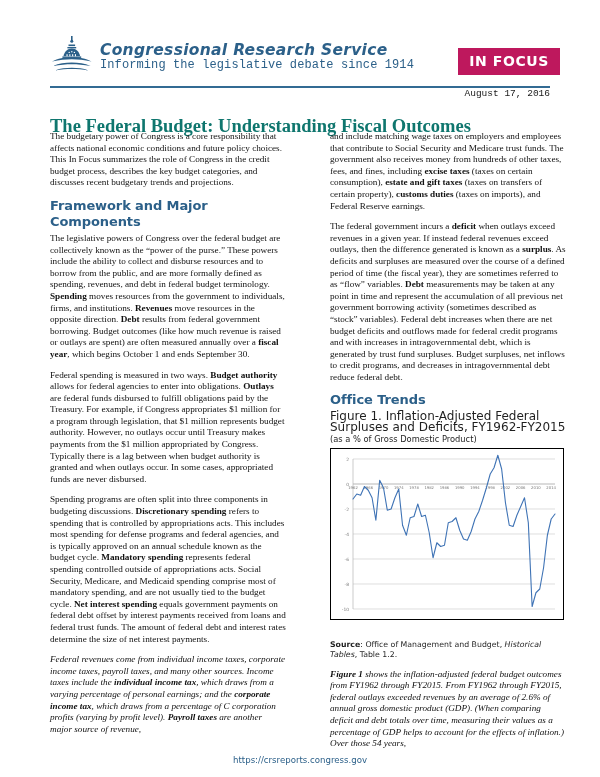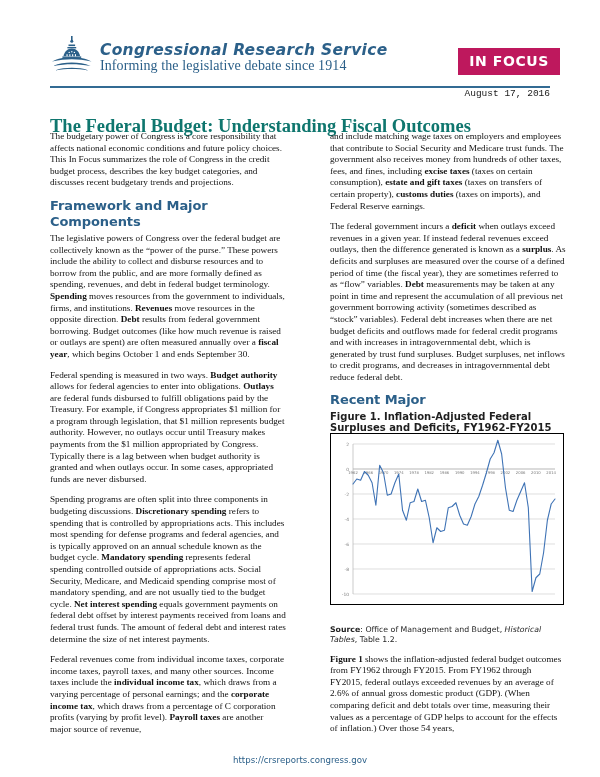--- a/index.html
+++ b/index.html
@@ -39,22 +39,22 @@
     font-family: "DejaVu Sans", sans-serif;
     font-style: italic;
     font-weight: bold;
     font-size: 15.5px;
     letter-spacing: 0.3px;
     color: #2c6089;
     line-height: 17px;
     white-space: nowrap;
   }
   .crs-tag {
-    font-family: Liberation Serif, serif;
-    font-size: 14px;
+    font-family: Liberation Mono, monospace;
+    font-size: 12px;
     color: #2c6089;
     line-height: 13px;
     white-space: nowrap;
     letter-spacing: 0.1px;
   }
   .infocus-badge {
     position: absolute;
     right: 40px; top: 48px;
     background: #be185d;
     color: #ffffff;
@@ -110,38 +110,38 @@
   .col-right { left: 280px; }
 
   p.body {
     margin: 0 0 9px 0;
     font-family: "Liberation Serif", serif;
     font-size: 9.2px;
     line-height: 11.6px;
     text-align: left;
     color: #111;
   }
-  p.body.tight { margin-bottom: 12px; }
+  p.body.tight { margin-bottom: 12px; font-style: italic; }
   .b { font-weight: bold; }
 
   h2.section {
     margin: 6px 0 3px 0;
     font-family: "DejaVu Sans", sans-serif;
     font-weight: bold;
     font-size: 13px;
     line-height: 16px;
     color: #2c6089;
     letter-spacing: -0.1px;
   }
 
   .fig-title {
     margin: 0 0 0 0;
     font-family: "DejaVu Sans", sans-serif;
-    font-weight: bold;
-    font-size: 10px;
+    font-weight: normal;
+    font-size: 12px;
     line-height: 11px;
     color: #1f1f1f;
   }
   .fig-sub {
     margin: 1px 0 4px 0;
     font-family: "DejaVu Sans", sans-serif;
     font-size: 8.3px;
     line-height: 10px;
     color: #1f1f1f;
   }
@@ -237,23 +237,24 @@
 
     <p class="body tight"><span>Federal revenues come from individual income taxes, corporate income taxes, payroll taxes, and many other sources. Income taxes include the </span><span class="b">individual income tax</span><span>, which draws from a varying percentage of personal earnings; and the </span><span class="b">corporate income tax</span><span>, which draws from a percentage of C corporation profits (varying by profit level). </span><span class="b">Payroll taxes</span><span> are another major source of revenue,</span></p>
   </div>
 
   <div class="col col-right">
 
     <p class="body"><span>and include matching wage taxes on employers and employees that contribute to Social Security and Medicare trust funds. The government also receives money from hundreds of other taxes, fees, and fines, including </span><span class="b">excise taxes</span><span> (taxes on certain consumption), </span><span class="b">estate and gift taxes</span><span> (taxes on transfers of certain property), </span><span class="b">customs duties</span><span> (taxes on imports), and Federal Reserve earnings.</span></p>
 
     <p class="body"><span>The federal government incurs a </span><span class="b">deficit</span><span> when outlays exceed revenues in a given year. If instead federal revenues exceed outlays, then the difference generated is known as a </span><span class="b">surplus</span><span>. As deficits and surpluses are measured over the course of a defined period of time (the fiscal year), they are sometimes referred to as “flow” variables. </span><span class="b">Debt</span><span> measurements may be taken at any point in time and represent the accumulation of all previous net government borrowing activity (sometimes described as “stock” variables). Federal debt increases when there are net budget deficits and outflows made for federal credit programs and with increases in intragovernmental debt, which is generated by trust fund surpluses. Budget surpluses, net inflows to credit programs, and decreases in intragovernmental debt reduce federal debt.</span></p>
 
-    <h2 class="section">Recent Major</h2>
+    <h2 class="section">Office Trends</h2>
 
     <div class="fig-title">Figure 1. Inflation-Adjusted Federal Surpluses and Deficits, FY1962-FY2015</div>
+    <div class="fig-sub">(as a % of Gross Domestic Product)</div>
 
     <div class="chart-box">
       <svg class="chart-svg" id="deficit-chart" width="232" height="170" viewBox="0 0 232 170">
           <line x1="22" y1="10" x2="224" y2="10" stroke="#d0d0d0" stroke-width="0.7"></line>
           <text x="18" y="12.2" text-anchor="end" font-family="&quot;DejaVu Sans&quot;, sans-serif" font-size="4.4" fill="#7a7a7a">2</text>
           <line x1="22" y1="35" x2="224" y2="35" stroke="#9a9a9a" stroke-width="0.7"></line>
           <text x="18" y="37.2" text-anchor="end" font-family="&quot;DejaVu Sans&quot;, sans-serif" font-size="4.4" fill="#7a7a7a">0</text>
           <line x1="22" y1="60" x2="224" y2="60" stroke="#d0d0d0" stroke-width="0.7"></line>
           <text x="18" y="62.2" text-anchor="end" font-family="&quot;DejaVu Sans&quot;, sans-serif" font-size="4.4" fill="#7a7a7a">-2</text>
           <line x1="22" y1="85" x2="224" y2="85" stroke="#d0d0d0" stroke-width="0.7"></line>

